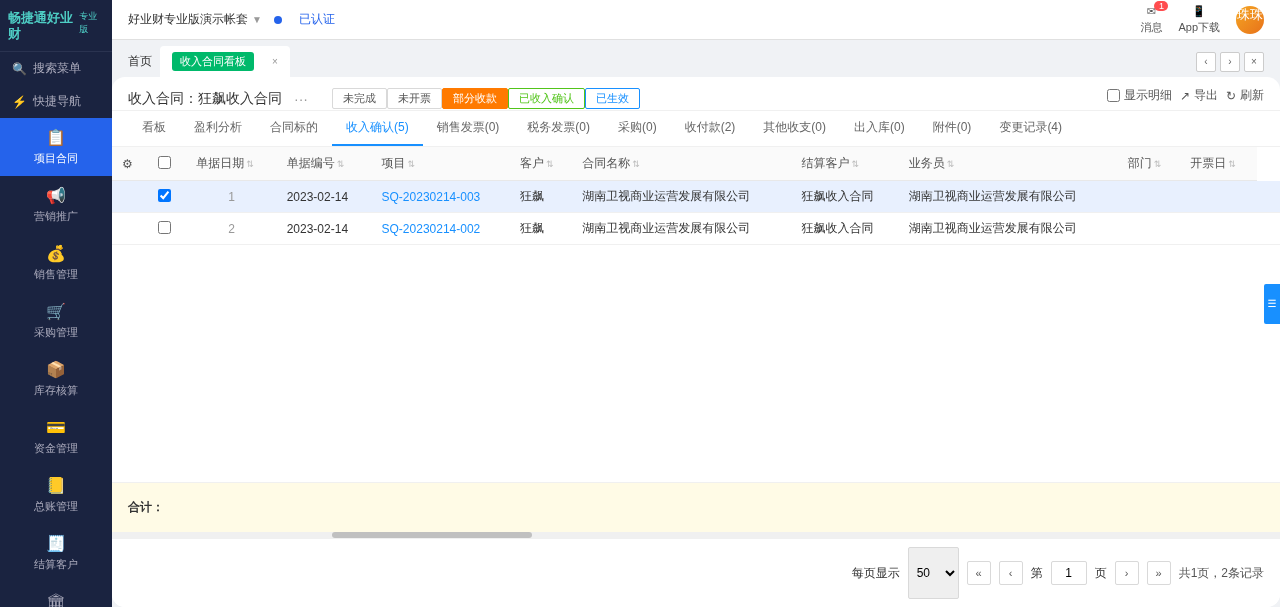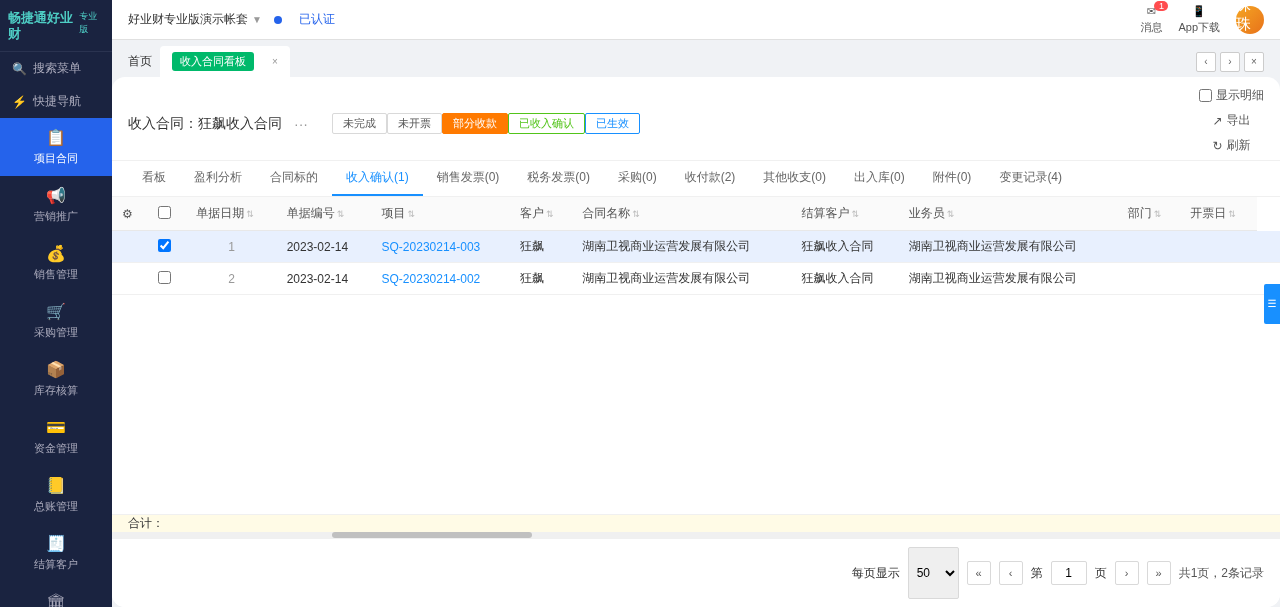--- a/index.html
+++ b/index.html
@@ -22,21 +22,21 @@
     
     .topbar { background: #fff; border-bottom: 1px solid #e0e0e0; display: flex; align-items: center; padding: 0 16px; height: 40px; gap: 12px; flex-shrink: 0; }
     .topbar-company { display: flex; align-items: center; gap: 4px; font-size: 12px; color: #333; cursor: pointer; }
     .topbar-dropdown { font-size: 10px; color: #999; }
     .topbar-cert { display: flex; align-items: center; gap: 17px; color: #2563eb; font-size: 12px; }
     .topbar-cert-dot { width: 8px; height: 8px; background: #2563eb; border-radius: 50%; }
     .topbar-right { margin-left: auto; display: flex; align-items: center; gap: 16px; }
     .topbar-icon-btn { display: flex; flex-direction: column; align-items: center; cursor: pointer; color: #555; font-size: 11px; gap: 2px; position: relative; }
     .topbar-icon-btn .badge { position: absolute; top: -4px; right: -6px; background: #ff4d4f; color: #fff; font-size: 9px; border-radius: 8px; padding: 0 4px; min-width: 14px; text-align: center; }
     .topbar-avatar { display: flex; align-items: center; gap: 4px; cursor: pointer; }
-    .avatar-circle { width: 28px; height: 28px; border-radius: 50%; background: linear-gradient(135deg, #f5a623, #e8721a); display: flex; align-items: flex-end; justify-content: center; color: #fff; font-size: 15px; }
+    .avatar-circle { width: 28px; height: 28px; border-radius: 50%; background: linear-gradient(135deg, #f5a623, #e8721a); display: flex; align-items: flex-start; justify-content: center; color: #fff; font-size: 13px; }
 
     
     .content { flex: 1; display: flex; flex-direction: column; overflow: hidden; background: #f0f2f5; }
 
     
     .tabbar { background: #f0f2f5; display: flex; align-items: center; padding: 6px 16px 0; gap: 8px; flex-shrink: 0; }
     .breadcrumb-home { color: #333; font-size: 12px; cursor: pointer; }
     .tab-active { background: #fff; border-radius: 4px 4px 0 0; padding: 6px 12px; font-size: 12px; color: #333; display: flex; align-items: center; gap: 18px; cursor: pointer; }
     .tab-active .close-btn { color: #999; cursor: pointer; font-size: 10px; }
     .tab-nav { margin-left: auto; display: flex; align-items: center; gap: 4px; }
@@ -48,21 +48,21 @@
     
     .page-header { padding: 10px 16px 0; display: flex; align-items: center; gap: 12px; border-bottom: 1px solid #f0f0f0; flex-shrink: 0; }
     .page-title { font-size: 14px; font-weight: bold; color: #333; }
     .page-title span { color: #333; font-weight: normal; }
     .status-buttons { display: flex; gap: 0; align-items: center; margin-left: 12px; }
     .status-btn { padding: 2px 10px; border: 1px solid #d9d9d9; border-radius: 2px; font-size: 11px; cursor: pointer; color: #555; background: #fff; }
     .status-btn.partial { background: #ff7a00; color: #fff; border-color: #ff7a00; }
     .status-btn.confirmed { border-color: #52c41a; color: #52c41a; }
     .status-btn.effective { border-color: #1890ff; color: #1890ff; }
     .more-btn { color: #999; cursor: pointer; font-size: 14px; }
-    .page-header-right { margin-left: auto; display: flex; align-items: center; gap: 8px; margin-bottom: 6px; flex-direction: column; }
+    .page-header-right { margin-left: auto; display: flex; align-items: center; gap: 8px; margin-bottom: 6px; }
     .header-action { display: flex; align-items: center; gap: 4px; color: #555; cursor: pointer; font-size: 12px; }
     .checkbox-label { display: flex; align-items: center; gap: 4px; font-size: 12px; color: #555; }
 
     
     .inner-tabs { display: flex; gap: 0; border-bottom: 1px solid #f0f0f0; flex-shrink: 0; padding: 0 16px; }
     .inner-tab { padding: 8px 14px; font-size: 12px; color: #666; cursor: pointer; border-bottom: 2px solid transparent; white-space: nowrap; }
     .inner-tab.active { color: #1890ff; border-bottom-color: #1890ff; font-weight: 500; }
 
     
     .table-container { flex: 1; overflow: auto; }
@@ -70,21 +70,21 @@
     thead { background: #fafafa; position: sticky; top: 0; z-index: 2; }
     th { padding: 8px 10px; text-align: left; color: #555; font-weight: normal; border-bottom: 1px solid #e8e8e8; white-space: nowrap; }
     th .sort-icon { color: #bbb; font-size: 9px; margin-left: 2px; }
     td { padding: 7px 10px; border-bottom: 1px solid #f0f0f0; color: #333; white-space: nowrap; }
     tr.row-selected { background: #e8f0fe; }
     .row-num { color: #999; text-align: center; }
     .link { color: #1890ff; cursor: pointer; text-decoration: none; }
     input[type=checkbox] { cursor: pointer; }
 
     
-    .table-footer { background: #fffbe6; padding: 0 16px; font-size: 12px; color: #333; border-top: 1px solid #f0f0f0; flex-shrink: 0; }
+    .table-footer { background: #fffbe6; padding: 16px 16px; font-size: 12px; color: #333; border-top: 1px solid #f0f0f0; flex-shrink: 0; font-weight: bold; }
 
     
     .pagination { display: flex; align-items: center; justify-content: flex-end; padding: 8px 16px; gap: 8px; background: #fff; border-top: 1px solid #f0f0f0; flex-shrink: 0; }
     .page-size-select { border: 1px solid #d9d9d9; border-radius: 2px; padding: 17px 4px; font-size: 12px; cursor: pointer; }
     .page-btn { width: 24px; height: 24px; border: 1px solid #d9d9d9; border-radius: 2px; display: flex; align-items: center; justify-content: center; cursor: pointer; font-size: 11px; background: #fff; color: #555; }
     .page-input { width: 36px; height: 24px; border: 1px solid #d9d9d9; border-radius: 2px; text-align: center; font-size: 12px; }
     .page-info { font-size: 12px; color: #555; }
 
     .scrollbar-area { height: 6px; background: #f0f0f0; overflow: hidden; flex-shrink: 0; }
     .scrollbar-thumb { height: 6px; width: 200px; background: #c0c0c0; border-radius: 3px; margin-left: 220px; }
@@ -222,21 +222,21 @@
             <span>↻</span>
             <span>刷新</span>
           </div>
         </div>
       </div>
 
       <div class="inner-tabs" id="inner-tabs-container">
           <div class="inner-tab">看板</div>
           <div class="inner-tab">盈利分析</div>
           <div class="inner-tab">合同标的</div>
-          <div class="inner-tab active">收入确认(1)</div>
+          <div class="inner-tab active">收入确认(5)</div>
           <div class="inner-tab">销售发票(0)</div>
           <div class="inner-tab">税务发票(0)</div>
           <div class="inner-tab">采购(0)</div>
           <div class="inner-tab">收付款(2)</div>
           <div class="inner-tab">其他收支(0)</div>
           <div class="inner-tab">出入库(0)</div>
           <div class="inner-tab">附件(0)</div>
           <div class="inner-tab">变更记录(4)</div>
         </div>
 

